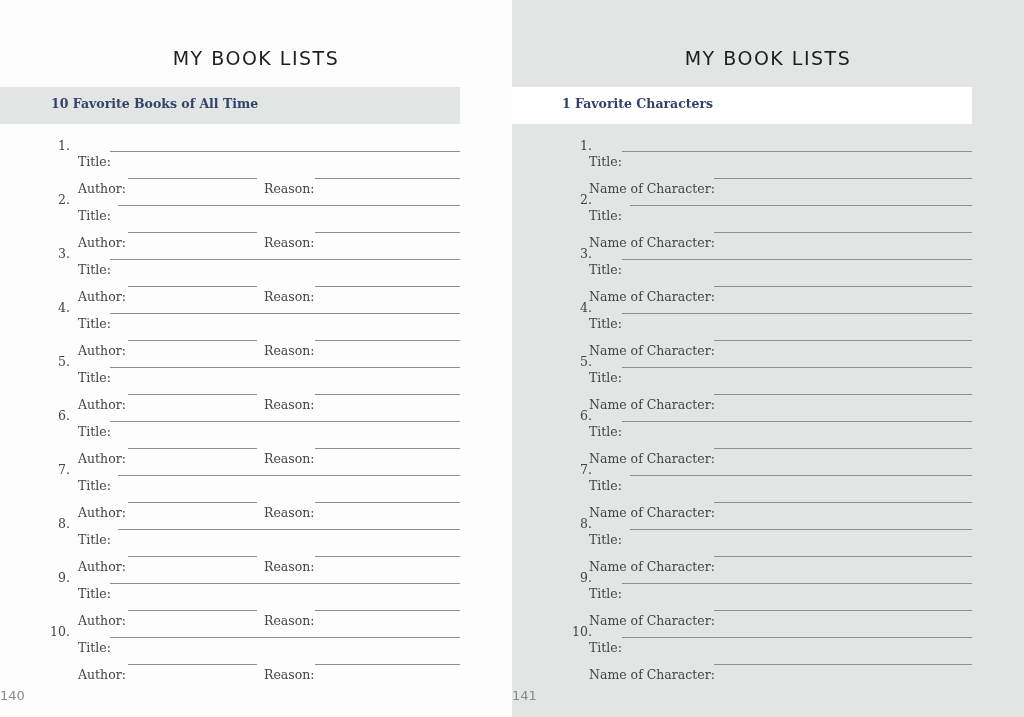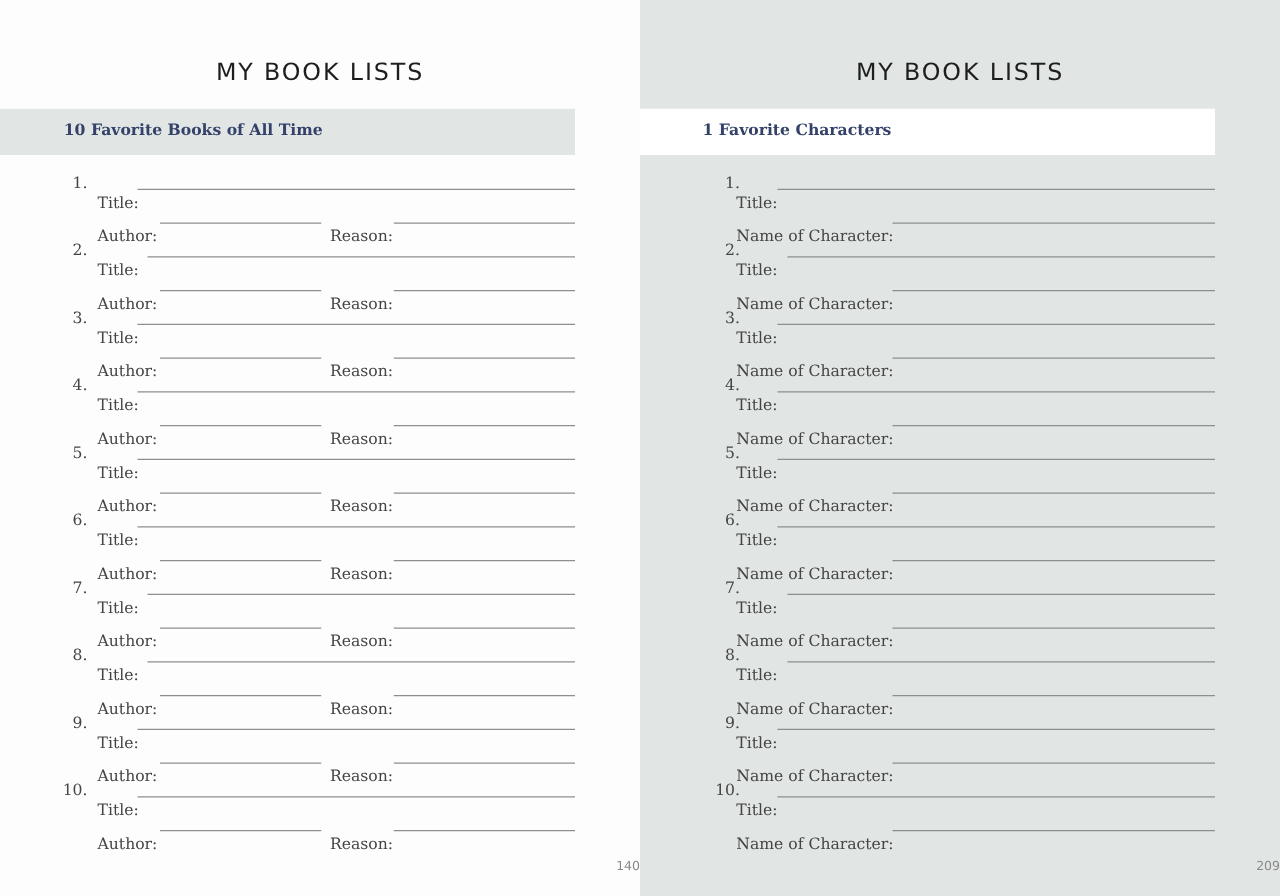--- a/index.html
+++ b/index.html
@@ -21,22 +21,22 @@
     font-size: 12.5px; color: #34426a;
   }
   .left .band-title { left: 51px; }
   .right .band-title { left: 50px; }
   .rows { position: absolute; top: 138px; left: 0; width: 512px; }
   .row { position: absolute; left: 0; width: 512px; height: 20px; font-size: 12.5px; color: #444; }
   .num { position: absolute; right: 442px; top: 0; text-align: right; }
   .lbl { position: absolute; top: 0; white-space: nowrap; margin-top: 16px; }
   .line { position: absolute; top: 13px; height: 0; border-bottom: 1px solid #8e8e8e; }
   .page-num {
-    position: absolute; top: 688px; left: 0; width: 512px; text-align: right;
-    font-family: "DejaVu Sans", sans-serif; font-size: 10px; color: #8a8a8a;
+    position: absolute; top: 688px; left: 0; width: 512px; text-align: left;
+    font-family: "DejaVu Sans", sans-serif; font-size: 13px; color: #8a8a8a;
   }
 </style>
 </head>
 <body>
 
 <div class="page left">
   <div class="heading">MY BOOK LISTS</div>
   <div class="band">
     <div class="band-title">10 Favorite Books of All Time</div>
   </div>
@@ -245,14 +245,14 @@
       <div class="row" style="top:486px">
         <span class="num" style="right:432px">10.</span>
         <span class="lbl" style="left:77px">Title:</span>
         <div class="line" style="left:110px; right:52px"></div>
       </div>
       <div class="row" style="top:513px">
         <span class="lbl" style="left:77px">Name of Character:</span>
         <div class="line" style="left:202px; right:52px"></div>
       </div>
     </div>
-  <div class="page-num">209</div>
+  <div class="page-num">141</div>
 </div>
 
 </body></html>

